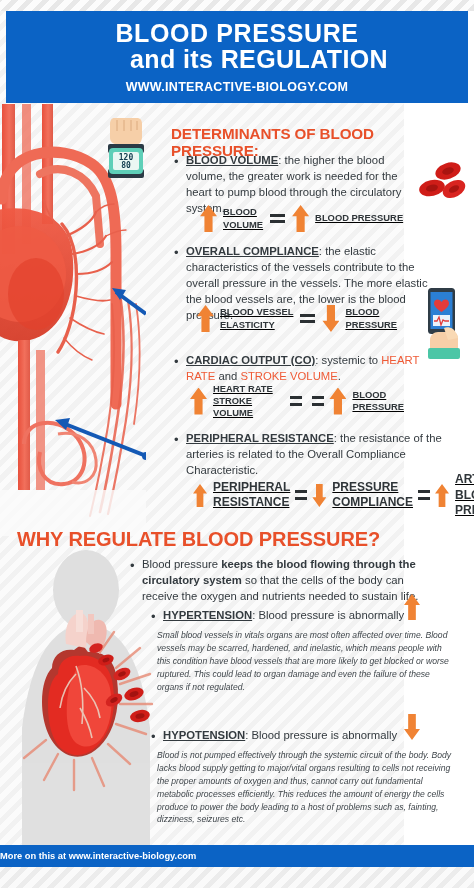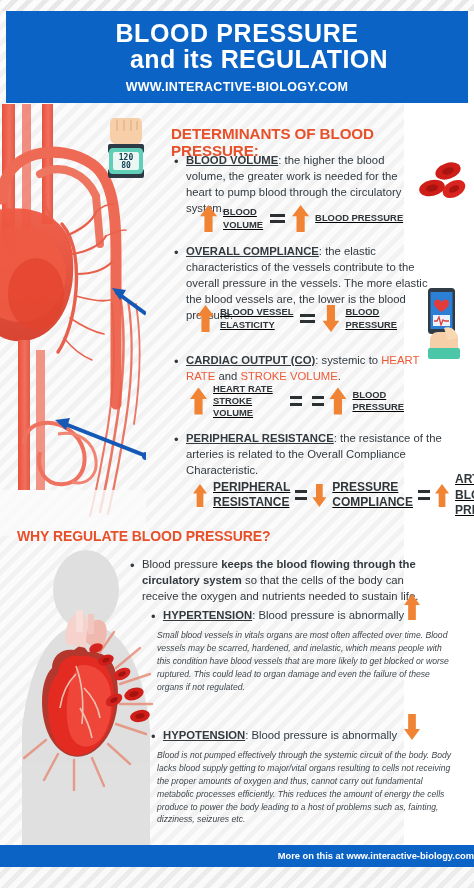--- a/index.html
+++ b/index.html
@@ -49,21 +49,21 @@
   .art-top { position:absolute; left:0; top:104px; width:146px; height:432px; overflow:hidden; }
   .art-bottom { position:absolute; left:0; top:548px; width:172px; height:312px; overflow:hidden; }
 
   
   .sec-h1 {
     position:absolute; left:143px; top:125px;
     font-size:15.2px; font-weight:800; color:#e8502a; letter-spacing:-0.1px;margin-left:28px;
   }
   .sec-h2 {
     position:absolute; left:17px; top:528px;
-    font-size:14px; font-weight:800; color:#e8502a; letter-spacing:-0.1px;
+    font-size:20px; font-weight:800; color:#e8502a; letter-spacing:-0.1px;
   }
 
   
   .bullet {
     position:absolute; color:#333a3f; font-size:11.3px; line-height:1.42;
   }
   .bullet .dot {
     position:absolute; left:-12px; top:1px; font-size:13px; color:#333a3f;
   }
   .term { font-weight:700; text-decoration: underline; }
@@ -108,21 +108,21 @@
   .inline-arrow.down i { clip-path: polygon(50% 100%, 100% 58%, 74% 58%, 74% 0%, 26% 0%, 26% 58%, 0% 58%); }
 
   
   .icon-wrist { position:absolute; left:104px; top:116px; width:44px; height:64px; }
   .icon-phone { position:absolute; left:424px; top:288px; width:50px; height:72px; }
   .icon-rbc   { position:absolute; left:416px; top:160px; width:56px; height:44px; }
 
   
   .footer {
     position:absolute; left:0; top:845px; width:474px; height:22px;
-    background:#0b63c5; display:flex; align-items:center; justify-content:flex-end;
+    background:#0b63c5; display:flex; align-items:center; justify-content:flex-start;
   }
   .footer span { color:#fff; font-size:9.3px; font-weight:600; }
   .botstrip {
     position:absolute; left:0; top:867px; width:474px; height:21px;
     background: repeating-linear-gradient(-45deg,
       #ececec 0px,#ececec 5px,#fafafa 5px,#fafafa 11px);
   }
 </style>
 </head>
 <body>

